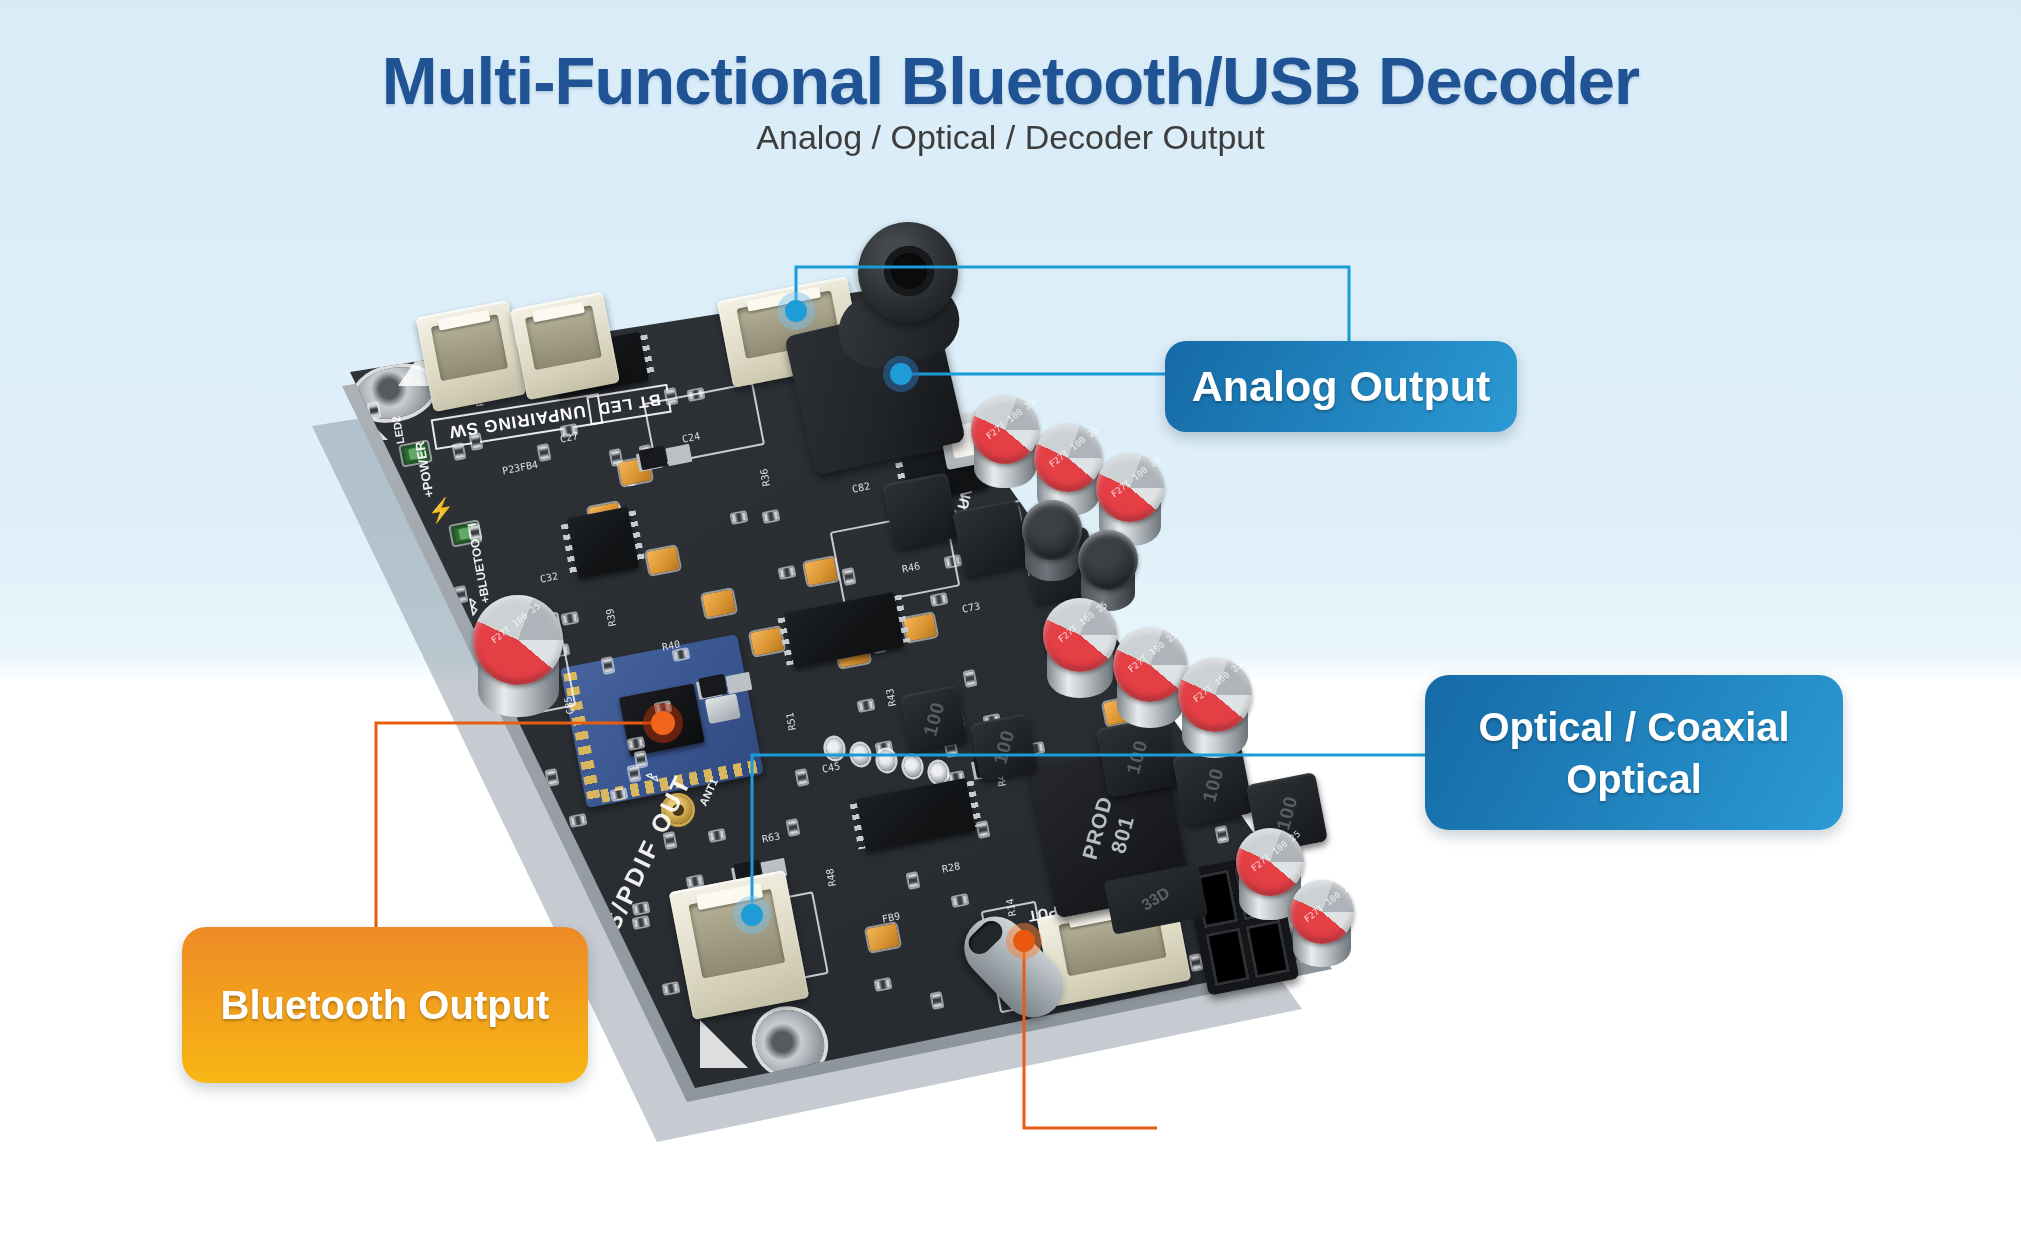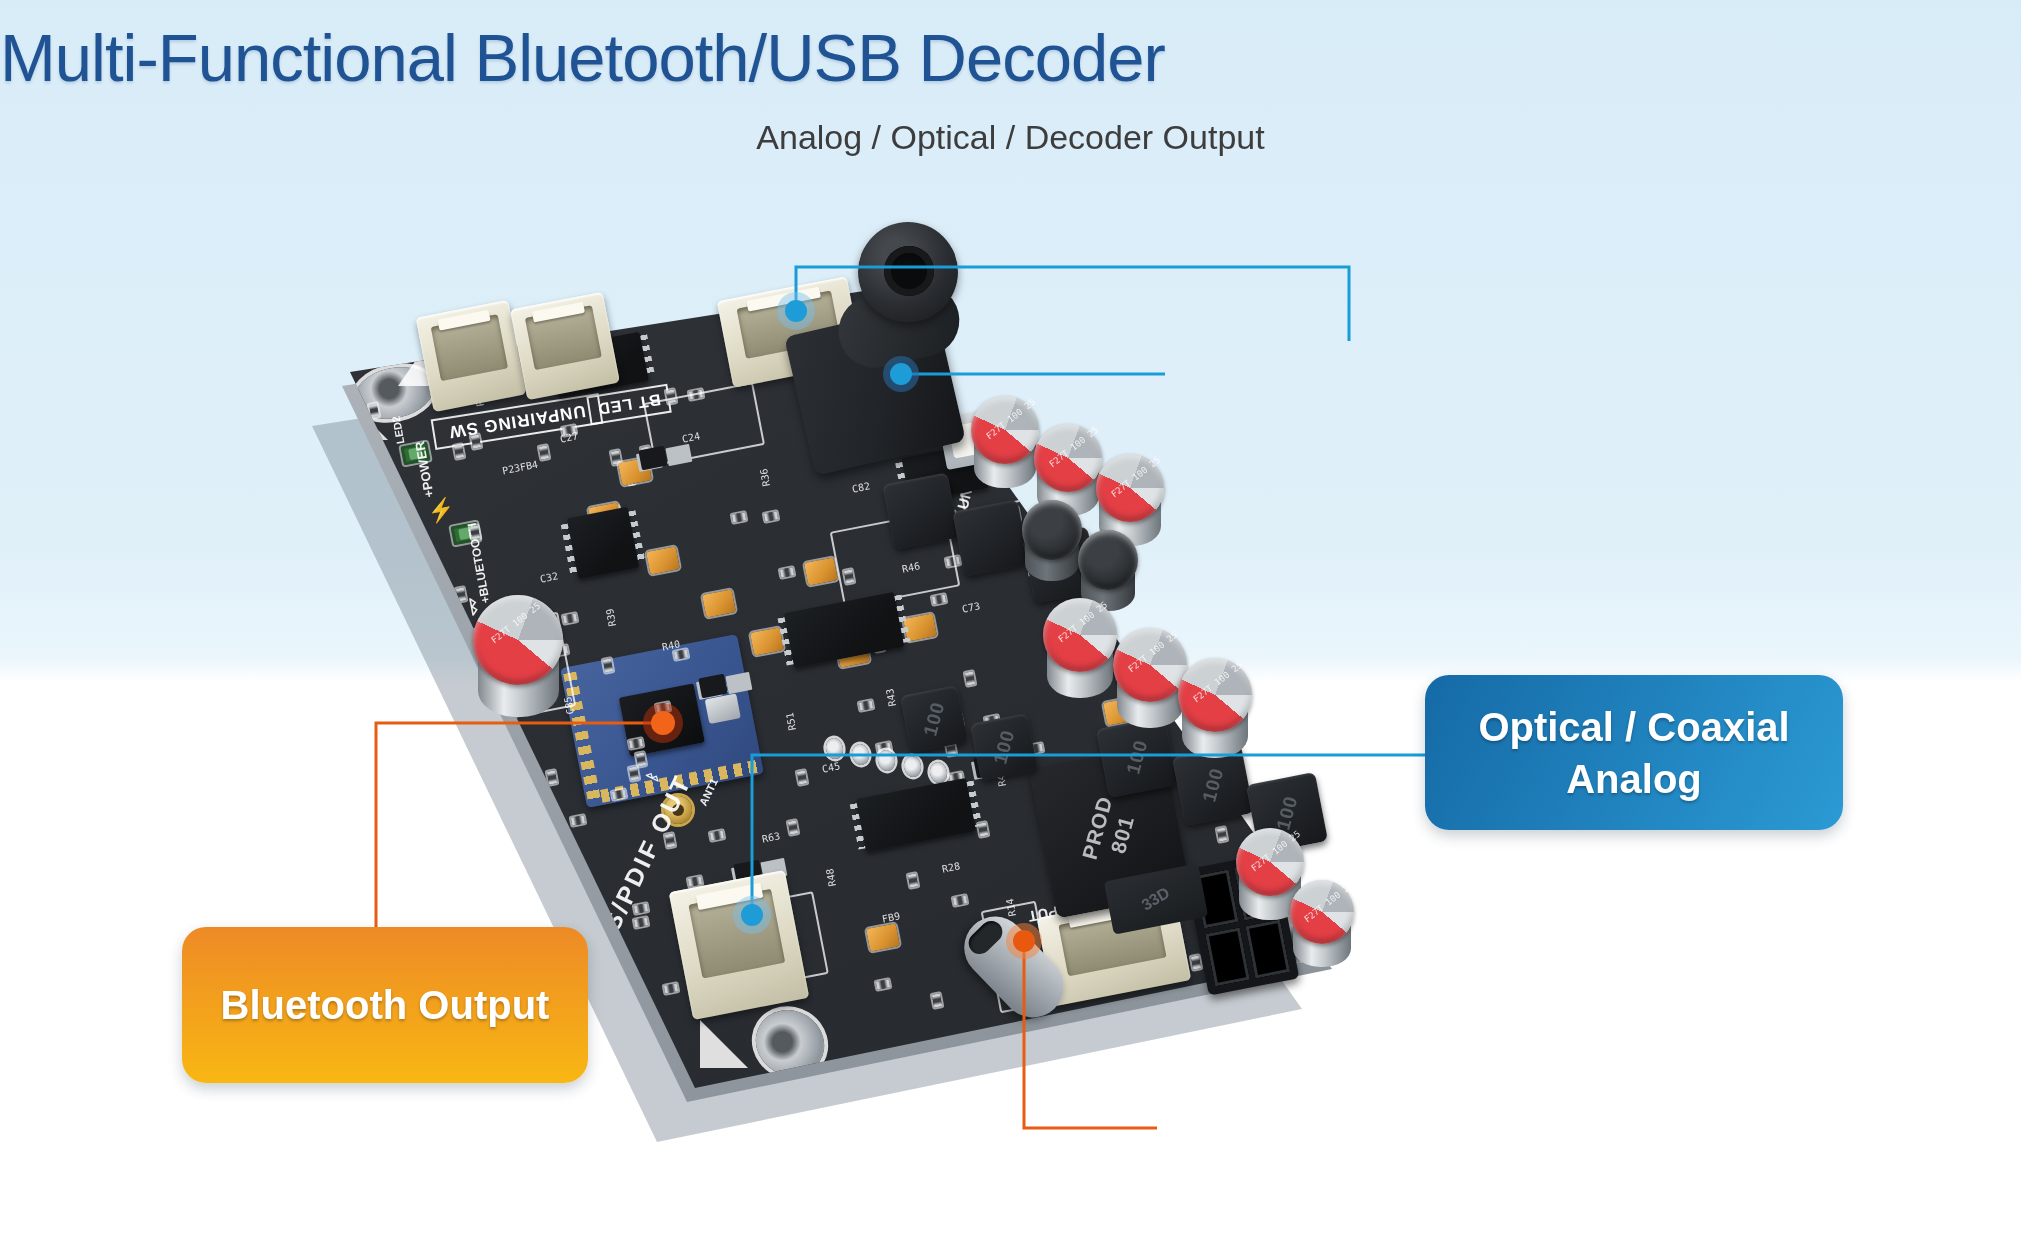--- a/index.html
+++ b/index.html
@@ -6,22 +6,22 @@
     --c-title:#1f5394; --c-sub:#3d3d3d;
     --c-lblue:#199cd8; --c-lorange:#e85c12;
     --c-bluefrom:#156aa6; --c-blueto:#2b9ad4;
     --c-orfrom:#ed8a26; --c-orto:#f8b713;
   }
   *{margin:0;padding:0;box-sizing:border-box;}
   body{font-family:"Liberation Sans",sans-serif;background:#fff;}
   #scene{position:relative;width:2021px;height:1250px;overflow:hidden;
     background:linear-gradient(180deg,#d8ecf8 0%,#e0f0f9 44%,#eaf6fc 52.6%,#ffffff 54.6%,#ffffff 100%);}
   
-  .title{position:absolute;top:19px;left:0;width:100%;text-align:left;
-    font-size:67px;font-weight:normal;color:var(--c-title);letter-spacing:-1px;
+  .title{position:absolute;top:42px;left:0;width:100%;text-align:center;
+    font-size:67px;font-weight:bold;color:var(--c-title);letter-spacing:-1px;
     text-shadow:0 2px 3px rgba(30,60,110,0.18);}
   .subtitle{position:absolute;top:118px;left:0;width:100%;text-align:center;
     font-size:34px;font-weight:400;color:var(--c-sub);}
   
   .quad{position:absolute;inset:0;}
   #board-shadow{clip-path:polygon(330px 400px,850px 318px,1320px 983px,675px 1116px);
     background:rgba(116,130,144,0.42);filter:blur(24px);transform:translate(-18px,26px);}
   #board-side{clip-path:polygon(342px 386px,862px 304px,1332px 969px,687px 1102px);
     background:linear-gradient(160deg,#c3c8cd 0%,#9aa1a8 45%,#7e868d 100%);}
   #board{clip-path:polygon(350px 372px,870px 290px,1340px 955px,695px 1088px);
@@ -489,23 +489,26 @@
         <circle cx="901" cy="374" r="11" fill="#1e9cd8"></circle>
       <circle cx="752" cy="915" r="19" fill="rgba(120,190,235,0.45)"></circle>
         <circle cx="752" cy="915" r="11" fill="#1e9cd8"></circle>
       <circle cx="663" cy="723" r="20" fill="rgba(190,50,10,0.5)"></circle>
         <circle cx="663" cy="723" r="12" fill="#f2641a"></circle>
       <circle cx="1024" cy="941" r="18" fill="rgba(245,130,60,0.5)"></circle>
         <circle cx="1024" cy="941" r="11" fill="#e8590f"></circle>
     </g>
   </svg>
 
+  <div class="callout blue" id="co-analog">
+    <span>Analog Output</span>
+  </div>
   <div class="callout blue" id="co-optical">
     <span>Optical / Coaxial</span>
-    <span>Analog</span>
+    <span>Optical</span>
   </div>
   <div class="callout orange" id="co-bt">
     <span>Bluetooth Output</span>
   </div>
 
   <div class="title">Multi-Functional Bluetooth/USB Decoder</div>
   <div class="subtitle">Analog / Optical / Decoder Output</div>
 </div>
 
 </body></html>

